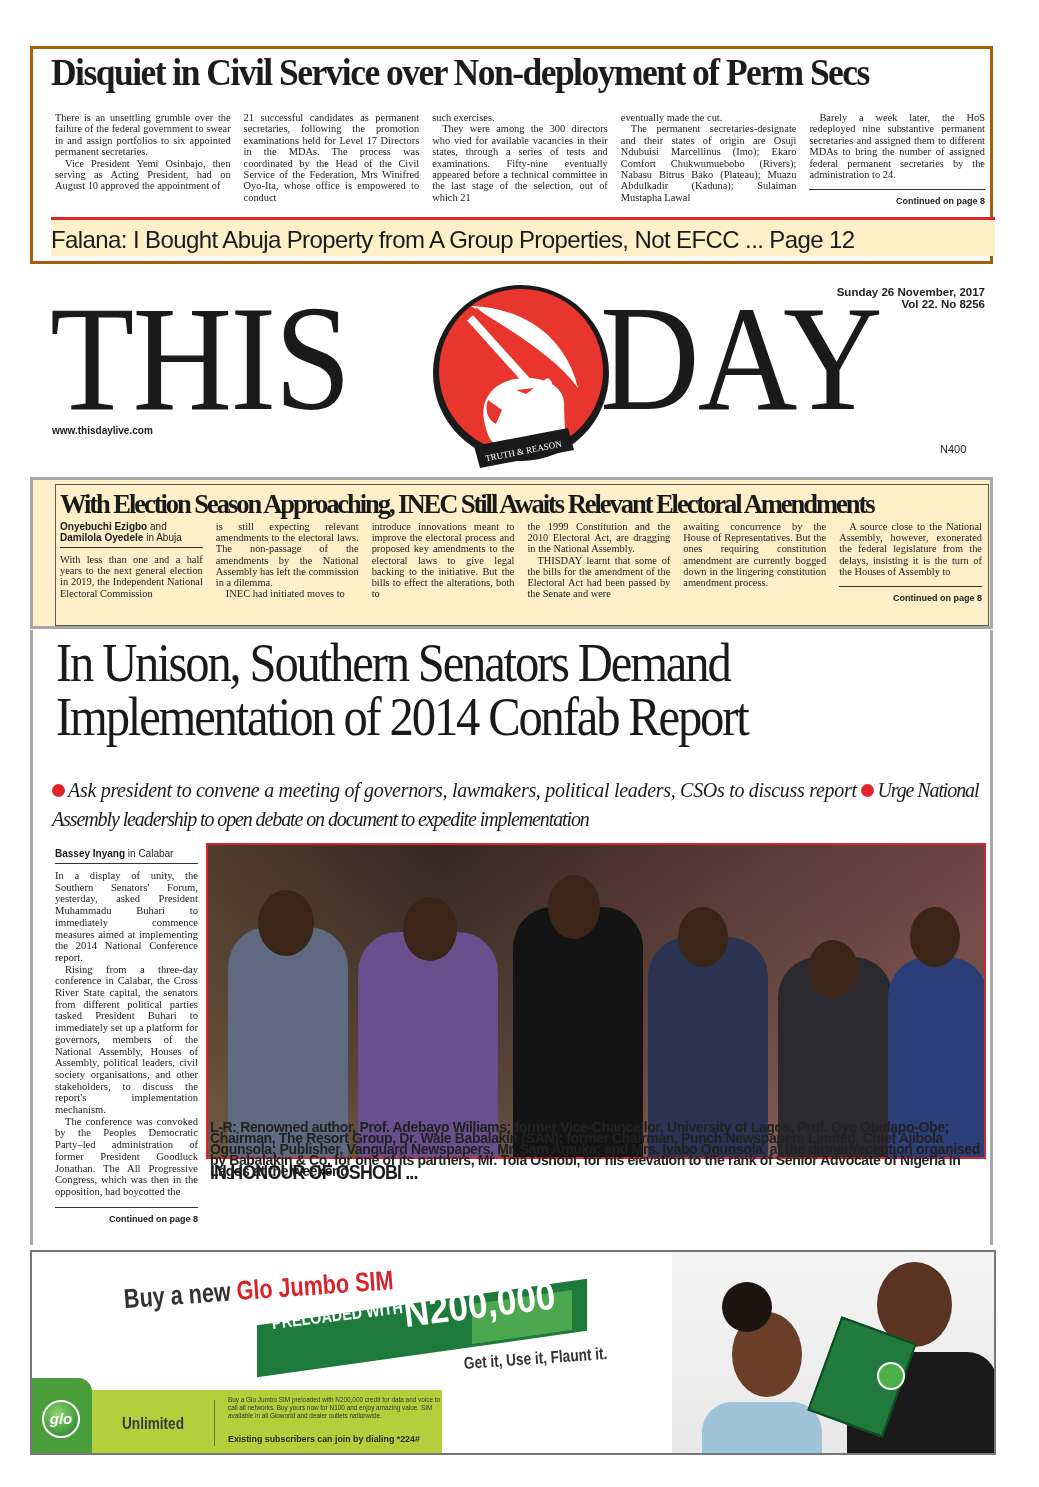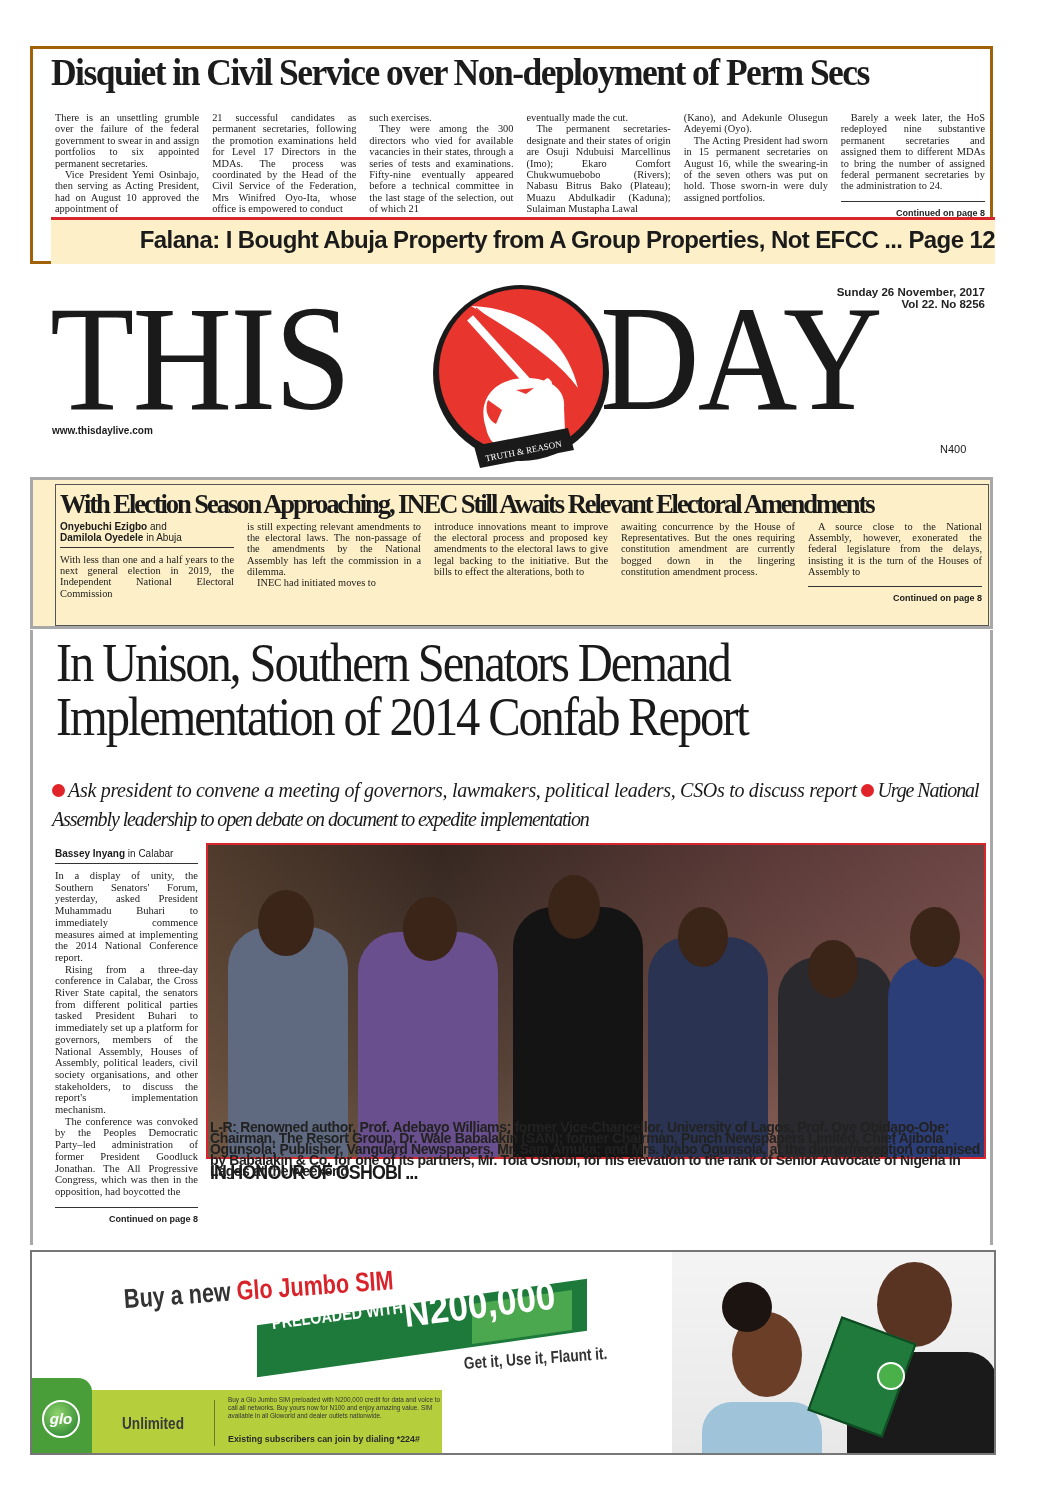--- a/index.html
+++ b/index.html
@@ -22,23 +22,23 @@
   .cols6 { position: absolute; left: 22px; top: 63px; width: 930px; display: flex; gap: 13px; justify-content: center; }
   .cols6 .col { flex: 1; font-size: 10.4px; line-height: 11.4px; text-align: justify; color: #222; }
   .col p { text-indent: 0; }
   .col p + p { text-indent: 10px; }
   .cont {
     font-family: "Liberation Sans", sans-serif; font-weight: 700; font-size: 9px;
     text-align: right; border-top: 1px solid #333; padding-top: 6px; margin-top: 9px;
   }
   .red-rule { position: absolute; left: 18px; top: 168px; width: 944px; height: 3px; background: #d7262c; }
   .falana {
-    position: absolute; left: 18px; top: 171px; width: 944px; height: 44px;
-    background: #fdf0c8; font-family: "Liberation Sans", sans-serif; font-weight: 700;
-    font-size: 24px; line-height: 40px; text-align: right; color: #1b1b1b; letter-spacing: -0.6px;
+    position: absolute; left: 18px; top: 171px; width: 944px; height: 36px;
+    background: #fdf0c8; font-family: "Liberation Sans", sans-serif; font-weight: 400;
+    font-size: 24px; line-height: 40px; text-align: left; color: #1b1b1b; letter-spacing: -0.6px;
   }
 
   
   .mast-word {
     font-family: "Liberation Serif", serif; font-size: 150px; line-height: 1; color: #1a1a1a;
     letter-spacing: -2px; transform: scaleX(0.92); transform-origin: left top;
   }
   .mast-this { left: 50px; top: 283px; }
   .mast-day { left: 600px; top: 283px; }
   .date-line {
@@ -139,24 +139,20 @@
     </div>
     <div class="col">
       <p>such exercises.</p>
       <p>They were among the 300 directors who vied for available vacancies in their states, through a series of tests and examinations. Fifty-nine eventually appeared before a technical committee in the last stage of the selection, out of which 21</p>
     </div>
     <div class="col">
       <p>eventually made the cut.</p>
       <p>The permanent secretaries-designate and their states of origin are Osuji Ndubuisi Marcellinus (Imo); Ekaro Comfort Chukwumuebobo (Rivers); Nabasu Bitrus Bako (Plateau); Muazu Abdulkadir (Kaduna); Sulaiman Mustapha Lawal</p>
     </div>
     <div class="col">
-      <p>(Kano), and Adekunle Olusegun Adeyemi (Oyo).</p>
-      <p>The Acting President had sworn in 15 permanent secretaries on August 16, while the swearing-in of the seven others was put on hold. Those sworn-in were duly assigned portfolios.</p>
-    </div>
-    <div class="col">
       <p style="text-indent:10px">Barely a week later, the HoS redeployed nine substantive permanent secretaries and assigned them to different MDAs to bring the number of assigned federal permanent secretaries by the administration to 24.</p>
       <div class="cont">Continued on page 8</div>
     </div>
   </div>
   <div class="red-rule"></div>
   <div class="falana">Falana: I Bought Abuja Property from A Group Properties, Not EFCC ... Page 12</div>
 </div>
 
 <div class="abs mast-word mast-this">THIS</div>
 <div class="abs mast-word mast-day">DAY</div>
@@ -199,20 +195,24 @@
           <b>Damilola Oyedele</b><span> in Abuja</span>
         </div>
         <p>With less than one and a half years to the next general election in 2019, the Independent National Electoral Commission</p>
       </div>
       <div class="col">
         <p>is still expecting relevant amendments to the electoral laws. The non-passage of the amendments by the National Assembly has left the commission in a dilemma.</p>
         <p>INEC had initiated moves to</p>
       </div>
       <div class="col">
         <p>introduce innovations meant to improve the electoral process and proposed key amendments to the electoral laws to give legal backing to the initiative. But the bills to effect the alterations, both to</p>
+      </div>
+      <div class="col">
+        <p>the 1999 Constitution and the 2010 Electoral Act, are dragging in the National Assembly.</p>
+        <p>THISDAY learnt that some of the bills for the amendment of the Electoral Act had been passed by the Senate and were</p>
       </div>
       <div class="col">
         <p>awaiting concurrence by the House of Representatives. But the ones requiring constitution amendment are currently bogged down in the lingering constitution amendment process.</p>
       </div>
       <div class="col">
         <p style="text-indent:10px">A source close to the National Assembly, however, exonerated the federal legislature from the delays, insisting it is the turn of the Houses of Assembly to</p>
         <div class="cont">Continued on page 8</div>
       </div>
     </div>
   </div>

